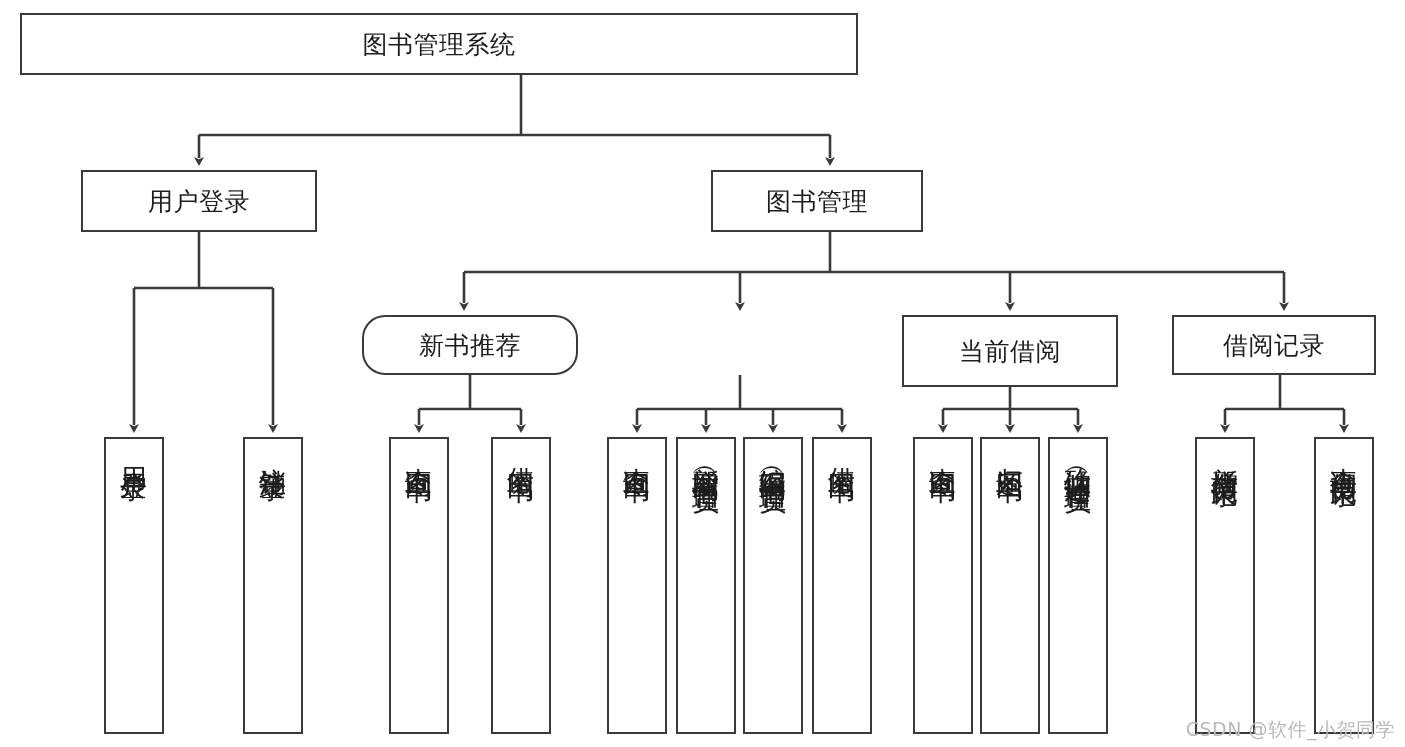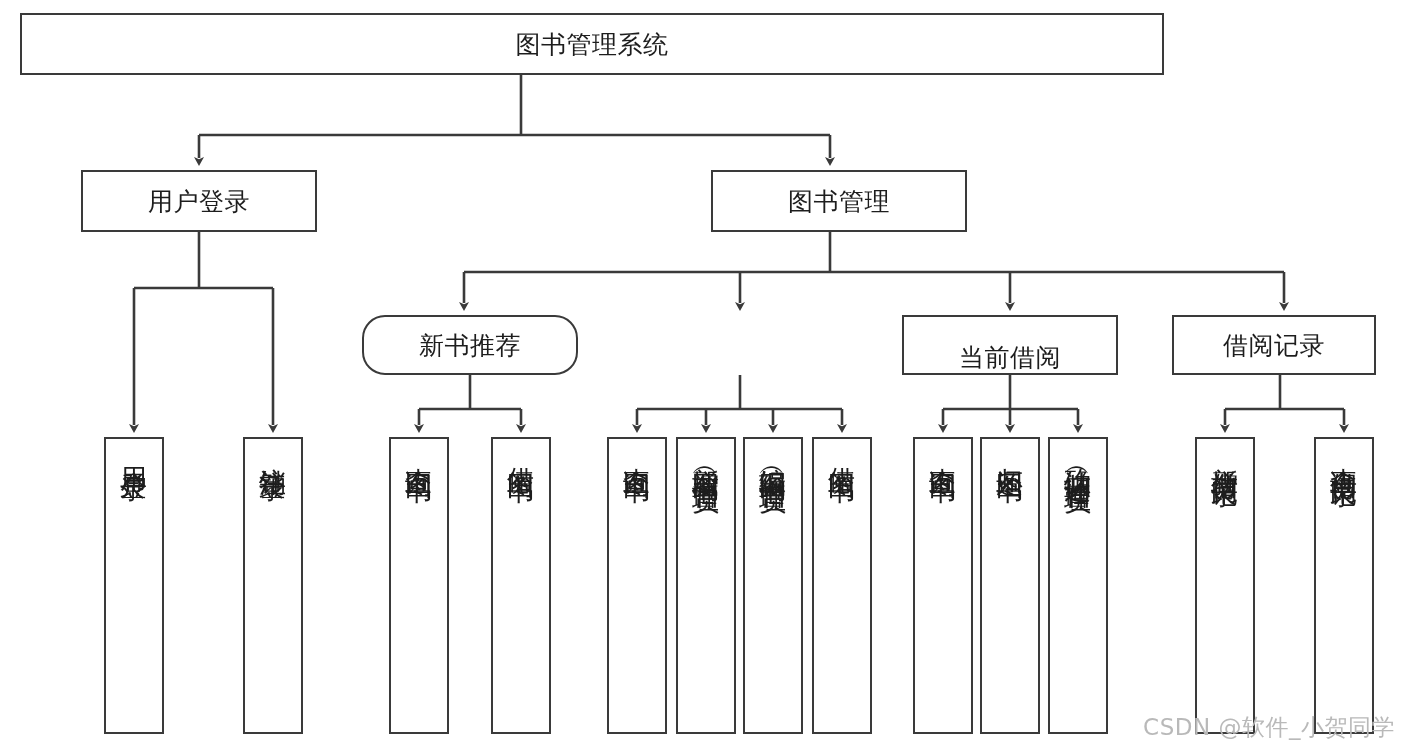--- a/index.html
+++ b/index.html
@@ -52,21 +52,21 @@
     text-orientation:upright;
     font-size:27px;
     line-height:1.08;
     letter-spacing:3px;
     white-space:nowrap;
   }
   .watermark{
     position:absolute;
     right:10px;
     bottom:4px;
-    font-size:23px;
+    font-size:19px;
     color:#b9b9b9;
     letter-spacing:0.5px;
     white-space:nowrap;
     z-index:3;
     font-family:"DejaVu Sans","Liberation Sans",sans-serif;
   }
 </style>
 </head>
 <body>
 
@@ -116,38 +116,38 @@
       <path d="M1078,409 L1078,425" marker-end="url(#arrow)"></path>
 
       <path d="M1280,375 L1280,409"></path>
       <path d="M1225,409 L1344,409"></path>
       <path d="M1225,409 L1225,425" marker-end="url(#arrow)"></path>
       <path d="M1344,409 L1344,425" marker-end="url(#arrow)"></path>
 
     </g>
   </svg>
 
-  <div class="node root h" style="left:20px;top:13px;width:1144px;height:62px;">
+  <div class="node root h" style="left:20px;top:13px;width:838px;height:62px;">
     <span class="lbl">图书管理系统</span>
   </div>
 
   <div class="node h" style="left:81px;top:170px;width:236px;height:62px;">
     <span class="lbl">用户登录</span>
   </div>
 
-  <div class="node h" style="left:711px;top:170px;width:256px;height:62px;">
+  <div class="node h" style="left:711px;top:170px;width:212px;height:62px;">
     <span class="lbl">图书管理</span>
   </div>
 
   <div class="node h" style="left:362px;top:315px;width:216px;height:60px;border-radius:23px;">
     <span class="lbl">新书推荐</span>
   </div>
 
 
-  <div class="node h" style="left:902px;top:315px;width:216px;height:60px;align-items:flex-end;">
+  <div class="node h" style="left:902px;top:315px;width:216px;height:72px;">
     <span class="lbl">当前借阅</span>
   </div>
 
   <div class="node h" style="left:1172px;top:315px;width:204px;height:60px;">
     <span class="lbl">借阅记录</span>
   </div>
 
   <div class="node v" style="left:104px;top:437px;width:60px;height:297px;">
     <span class="lbl">用户登录</span>
   </div>

